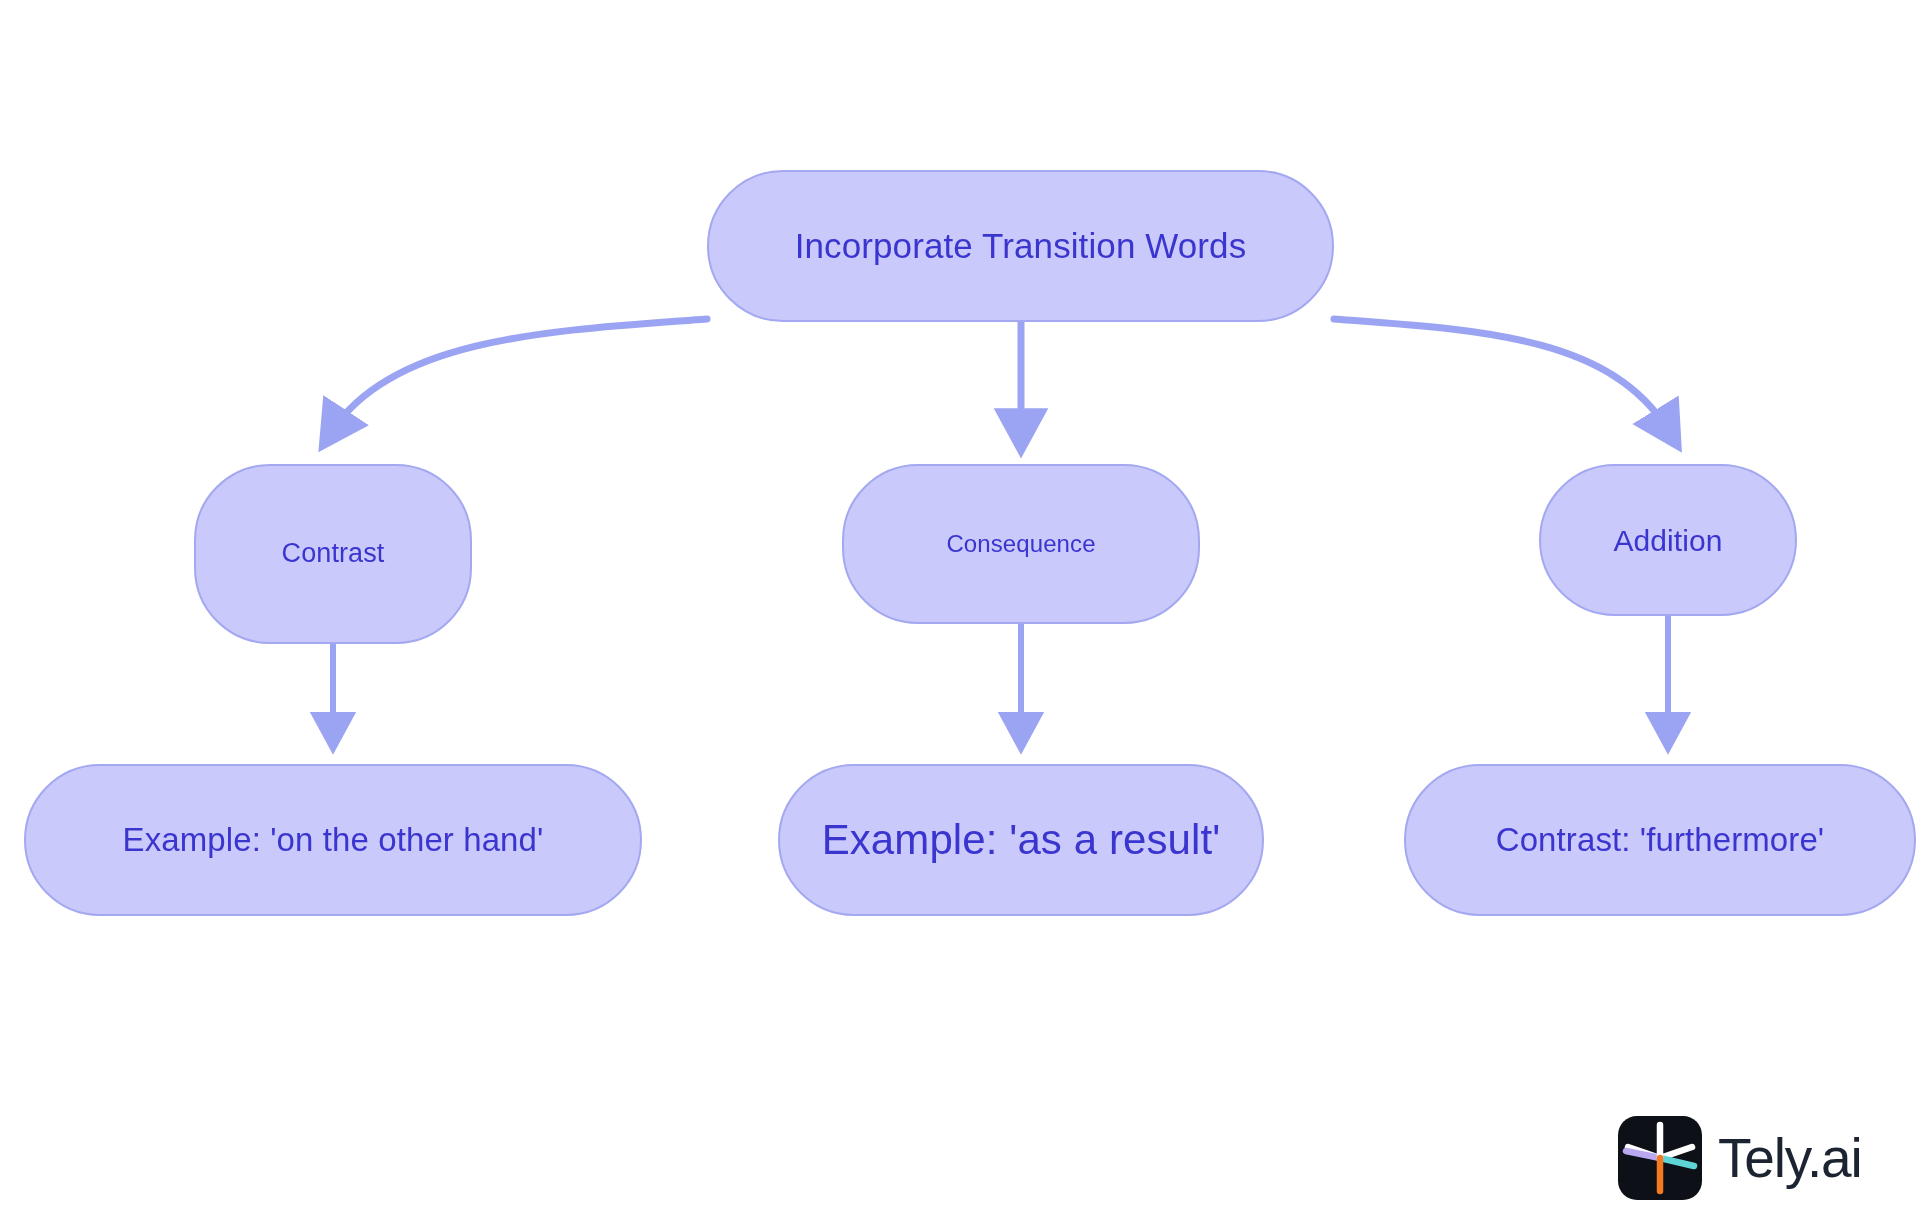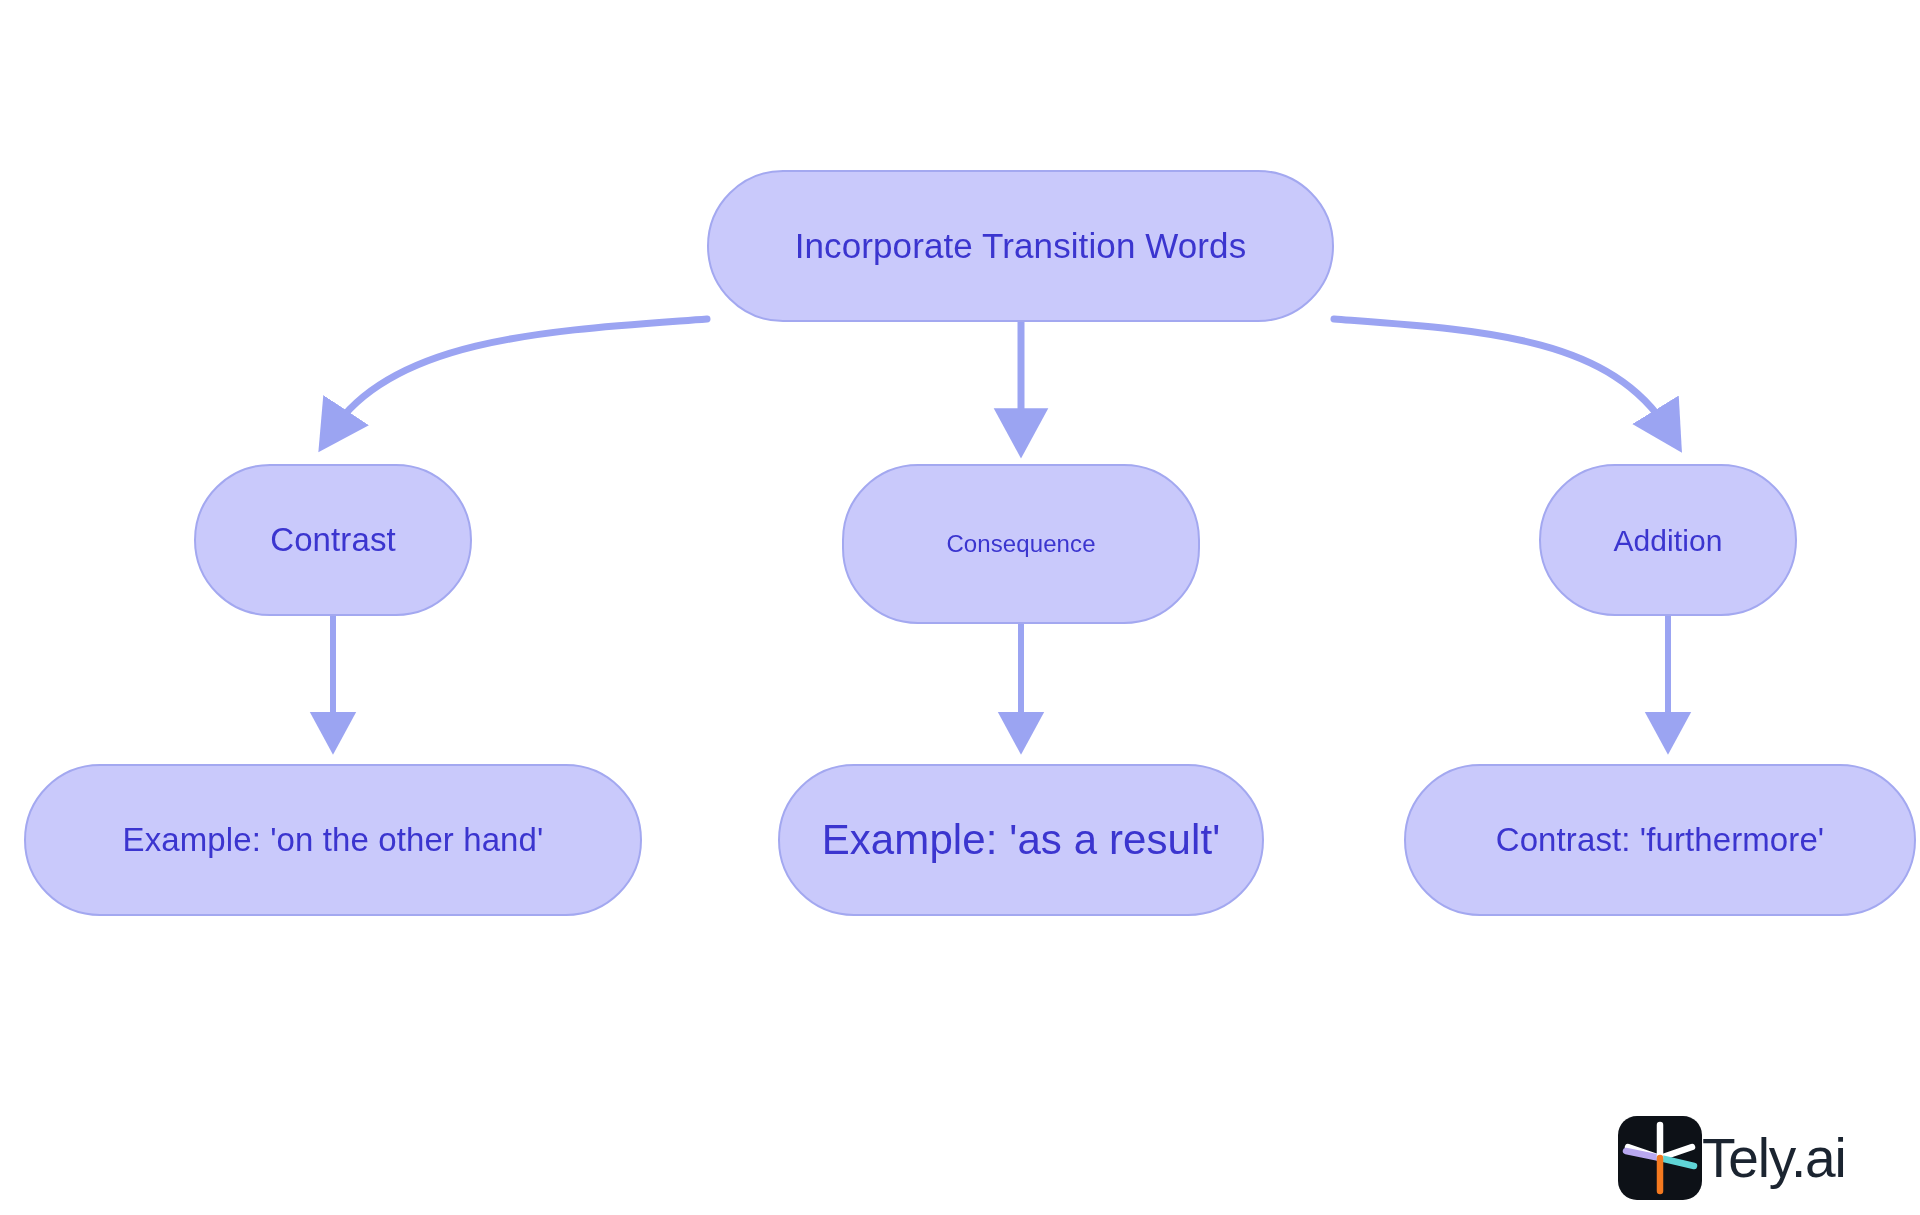--- a/index.html
+++ b/index.html
@@ -54,23 +54,23 @@
     height: 152px;
     border-radius: 76px;
     font-size: 35px;
   }
 
   
   #node-contrast {
     left: 194px;
     top: 464px;
     width: 278px;
-    height: 152px;
-    border-radius: 76px;
-    font-size: 33px;
+    height: 180px;
+    border-radius: 76px;
+    font-size: 27px;
   }
   #node-consequence {
     left: 842px;
     top: 464px;
     width: 358px;
     height: 160px;
     border-radius: 76px;
     font-size: 24px;
   }
   #node-addition {
@@ -110,20 +110,21 @@
 
   
   #logo {
     position: absolute;
     left: 1618px;
     top: 1115px;
     width: 286px;
     height: 86px;
     display: flex;
     align-items: center;
+    gap: 16px;
   }
   #logo-mark {
     width: 84px;
     height: 84px;
     flex: 0 0 84px;
     border-radius: 19px;
     background: #0d1117;
     position: relative;
     overflow: hidden;
   }

